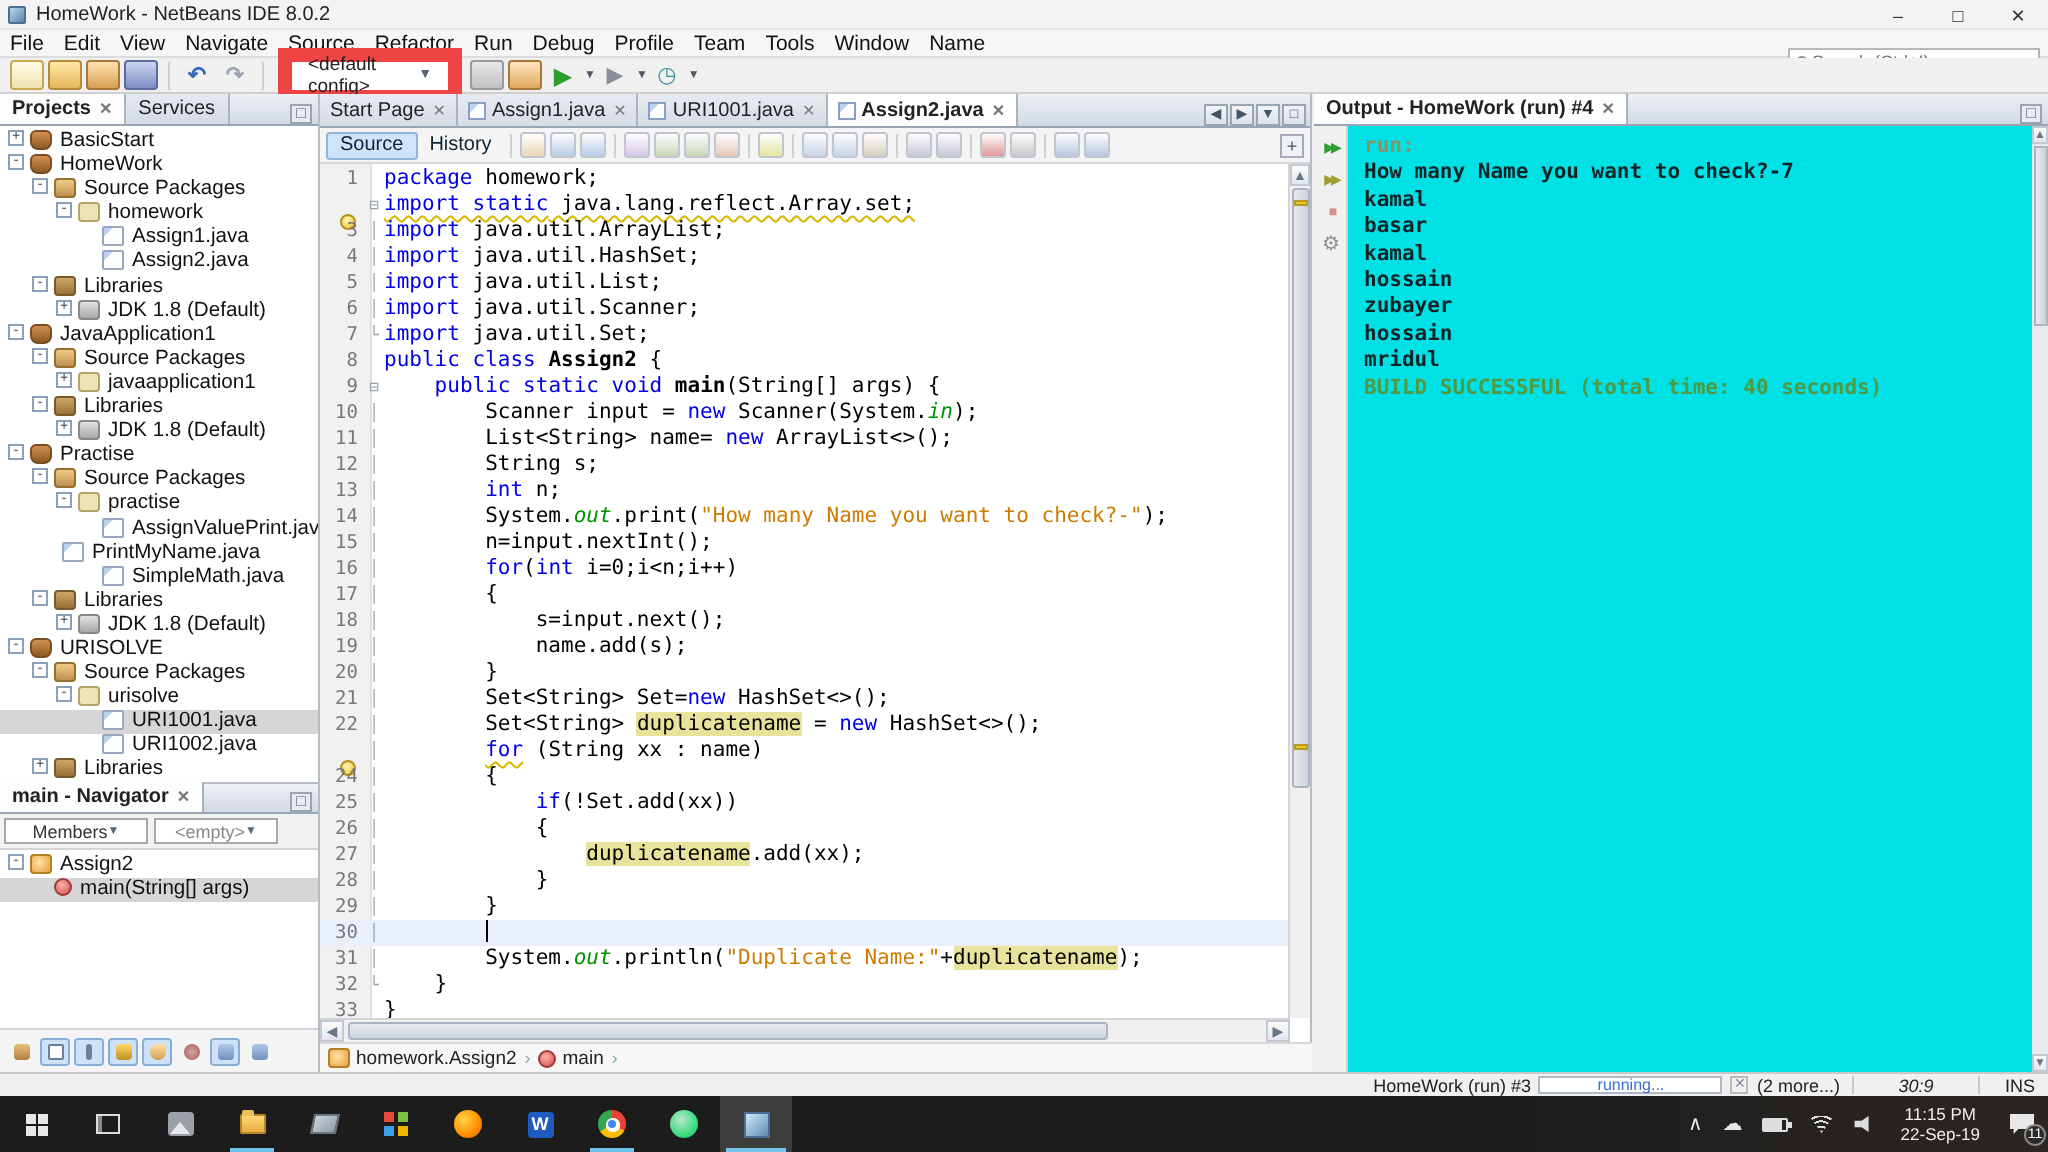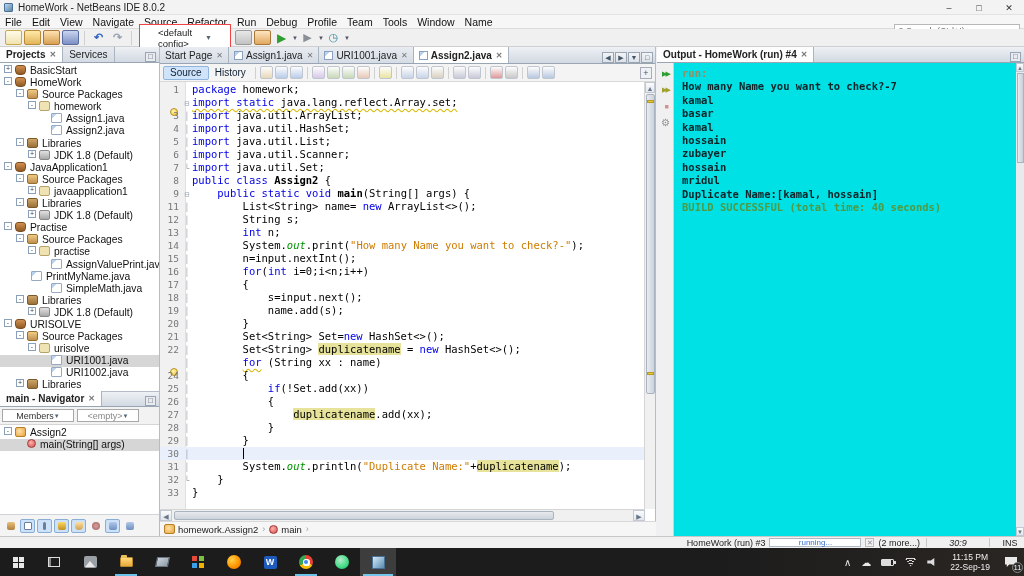--- a/index.html
+++ b/index.html
@@ -17,21 +17,21 @@
   #menubar .mi { padding:0 5px; }
   #searchbox { position:absolute; right:4px; top:24px; width:126px; height:13px; background:#fff; border:1px solid #b8b8b8; display:flex; align-items:center; }
   #searchbox .mag { width:6px; height:6px; border:1.5px solid #888; border-radius:50%; margin:0 2px 0 3px; position:relative; flex:none; }
   #searchbox .mag::after { content:""; position:absolute; left:5px; top:5px; width:3px; height:1.5px; background:#888; transform:rotate(45deg); }
   #searchbox input { border:none; outline:none; width:100px; font-size:9px; color:#555; font-family:"Liberation Sans",sans-serif; background:transparent; }
 
   
   #toolbar { position:absolute; left:0; top:29px; width:1024px; height:18px; background:#f0f0f0; border-bottom:1px solid #cfcfcf; display:flex; align-items:center; padding-left:4px; }
   .tbi { width:17px; height:15px; margin:0 1px; border-radius:2px; display:flex; align-items:center; justify-content:center; font-size:11px; }
   .tbsep { width:1px; height:14px; background:#cfcfcf; margin:0 4px; }
-  #config-combo { width:92px; height:28px; background:#fff; border:1px solid #ef4444; font-size:9.5px; color:#222; display:flex; align-items:center; justify-content:space-between; padding:0 18px; margin:0 3px; }
+  #config-combo { width:92px; height:28px; background:#fff; border:7px solid #ef4444; font-size:9.5px; color:#222; display:flex; align-items:center; justify-content:space-between; padding:0 8px; margin:0 3px; }
   #config-combo .arr { font-size:7px; color:#567; }
   .ic-newfile{background:linear-gradient(#fffbe8,#f0e2b0);border:1px solid #c9a94e;}
   .ic-newprj{background:linear-gradient(#ffe9a8,#e3b55a);border:1px solid #b68a36;}
   .ic-openprj{background:linear-gradient(#ffe2b0,#d99f52);border:1px solid #a8783a;}
   .ic-saveall{background:linear-gradient(#c9d4ee,#7d8fc4);border:1px solid #5a6b9e;}
   .ic-undo,.ic-redo{color:#3466c0;font-weight:bold;}
   .ic-redo{color:#9aa4b5;}
   .ic-build{background:linear-gradient(#e8e8e8,#c2c2c2);border:1px solid #9a9a9a;}
   .ic-cleanbuild{background:linear-gradient(#ffe5c0,#e0a860);border:1px solid #a87838;}
   .ic-run{color:#2e9e2e;font-size:12px;}
@@ -529,20 +529,21 @@
         <div id="code-lines">
             <div class="cl"><span class="gut">1</span><span class="fold"> </span><span class="tk">package</span><span class="tp"> homework;</span></div>
             <div class="cl"><span class="gut"><span class="bulb"></span></span><span class="fold">⊟</span><span class="tk tw">import static</span><span class="tp tw"> java.lang.reflect.Array.set;</span></div>
             <div class="cl"><span class="gut">3</span><span class="fold">│</span><span class="tk">import</span><span class="tp"> java.util.ArrayList;</span></div>
             <div class="cl"><span class="gut">4</span><span class="fold">│</span><span class="tk">import</span><span class="tp"> java.util.HashSet;</span></div>
             <div class="cl"><span class="gut">5</span><span class="fold">│</span><span class="tk">import</span><span class="tp"> java.util.List;</span></div>
             <div class="cl"><span class="gut">6</span><span class="fold">│</span><span class="tk">import</span><span class="tp"> java.util.Scanner;</span></div>
             <div class="cl"><span class="gut">7</span><span class="fold">└</span><span class="tk">import</span><span class="tp"> java.util.Set;</span></div>
             <div class="cl"><span class="gut">8</span><span class="fold"> </span><span class="tk">public class</span><span class="tp"> </span><span class="tb">Assign2</span><span class="tp"> {</span></div>
             <div class="cl"><span class="gut">9</span><span class="fold">⊟</span><span class="tp">    </span><span class="tk">public static void</span><span class="tp"> </span><span class="tb">main</span><span class="tp">(String[] args) {</span></div>
+            <div class="cl"><span class="gut">10</span><span class="fold">│</span><span class="tp">        Scanner input = </span><span class="tk">new</span><span class="tp"> Scanner(System.</span><span class="tf">in</span><span class="tp">);</span></div>
             <div class="cl"><span class="gut">11</span><span class="fold">│</span><span class="tp">        List&lt;String&gt; name= </span><span class="tk">new</span><span class="tp"> ArrayList&lt;&gt;();</span></div>
             <div class="cl"><span class="gut">12</span><span class="fold">│</span><span class="tp">        String s;</span></div>
             <div class="cl"><span class="gut">13</span><span class="fold">│</span><span class="tp">        </span><span class="tk">int</span><span class="tp"> n;</span></div>
             <div class="cl"><span class="gut">14</span><span class="fold">│</span><span class="tp">        System.</span><span class="tf">out</span><span class="tp">.print(</span><span class="ts">"How many Name you want to check?-"</span><span class="tp">);</span></div>
             <div class="cl"><span class="gut">15</span><span class="fold">│</span><span class="tp">        n=input.nextInt();</span></div>
             <div class="cl"><span class="gut">16</span><span class="fold">│</span><span class="tp">        </span><span class="tk">for</span><span class="tp">(</span><span class="tk">int</span><span class="tp"> i=0;i&lt;n;i++)</span></div>
             <div class="cl"><span class="gut">17</span><span class="fold">│</span><span class="tp">        {</span></div>
             <div class="cl"><span class="gut">18</span><span class="fold">│</span><span class="tp">            s=input.next();</span></div>
             <div class="cl"><span class="gut">19</span><span class="fold">│</span><span class="tp">            name.add(s);</span></div>
             <div class="cl"><span class="gut">20</span><span class="fold">│</span><span class="tp">        }</span></div>
@@ -600,21 +601,20 @@
         <div id="out-area">
             <div class="ol muted">run:</div>
             <div class="ol text">How many Name you want to check?-7</div>
             <div class="ol text">kamal</div>
             <div class="ol text">basar</div>
             <div class="ol text">kamal</div>
             <div class="ol text">hossain</div>
             <div class="ol text">zubayer</div>
             <div class="ol text">hossain</div>
             <div class="ol text">mridul</div>
-            <div class="ol text">Duplicate Name:[kamal, hossain]</div>
             <div class="ol green">BUILD SUCCESSFUL (total time: 40 seconds)</div>
           </div>
         <div id="out-vscroll">
           <div class="sarr">▲</div>
           <div id="out-vthumb"></div>
           <div class="sarr bottom">▼</div>
         </div>
       </div>
     </div>
   </div>

